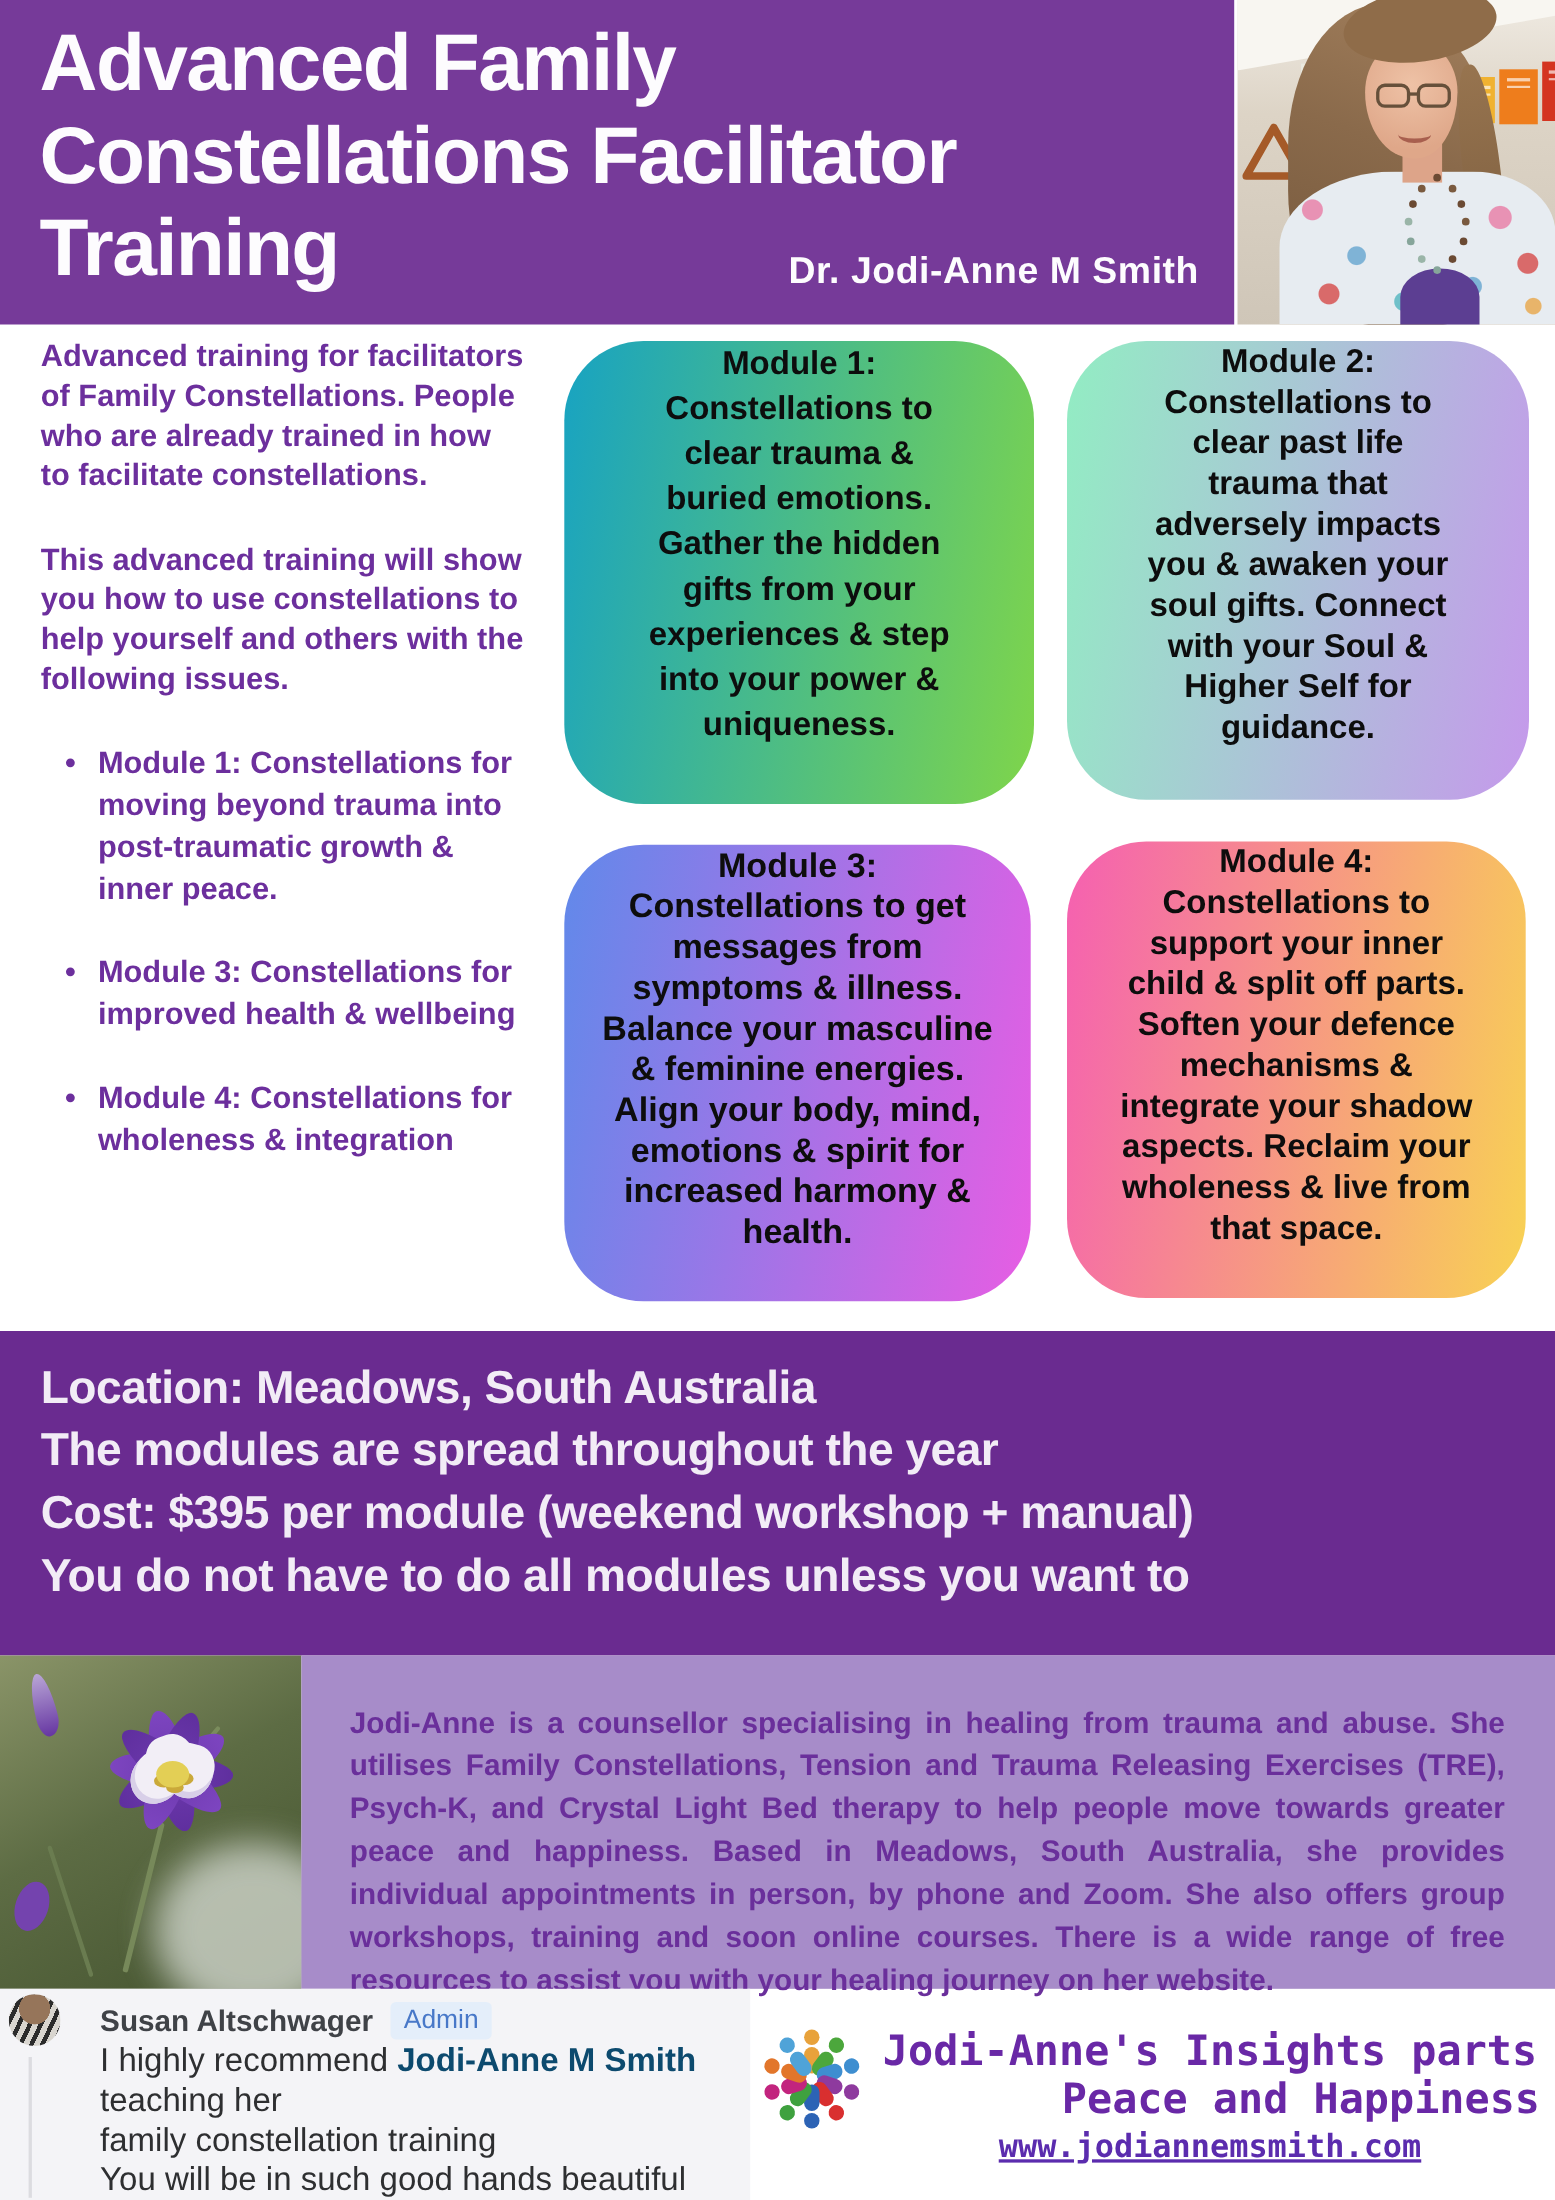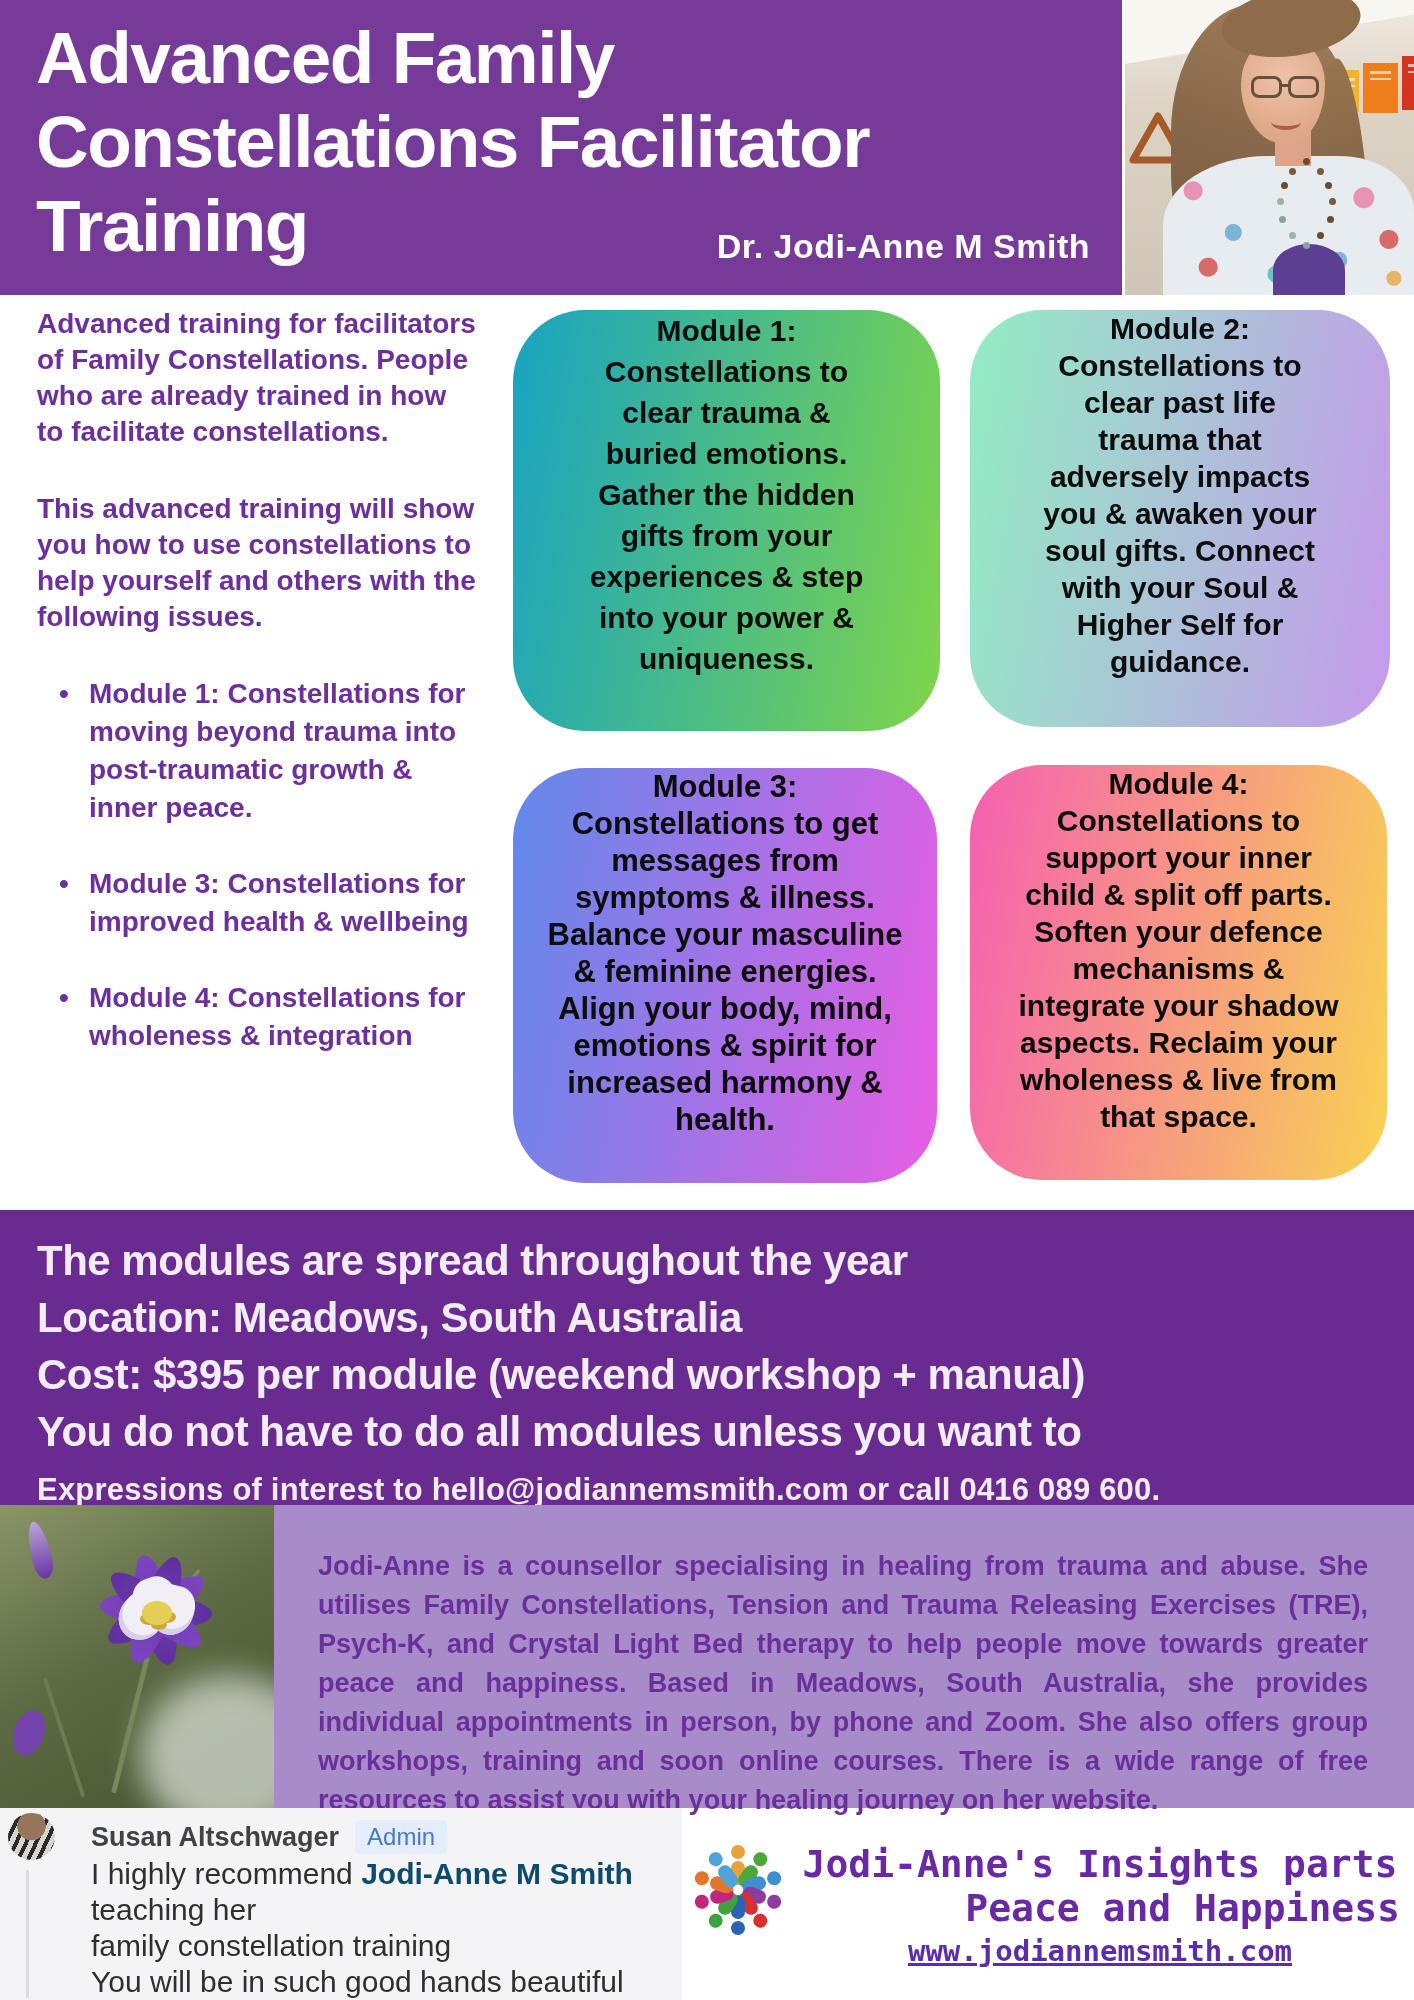--- a/index.html
+++ b/index.html
@@ -264,25 +264,24 @@
 Soften your defence
 mechanisms &amp;
 integrate your shadow
 aspects. Reclaim your
 wholeness &amp; live from
 that space.</div>
     </div>
   </div>
 
   <div class="abs banner">
+    <div class="banner-line">Location: Meadows, South Australia</div>
     <div class="banner-line">The modules are spread throughout the year</div>
-    <div class="banner-line">Location: Meadows, South Australia</div>
     <div class="banner-line">Cost: $395 per module (weekend workshop + manual)</div>
     <div class="banner-line">You do not have to do all modules unless you want to</div>
-    <div class="banner-contact">Expressions of interest to hello@jodiannemsmith.com or call 0416 089 600.</div>
   </div>
 
   <div class="abs flower">
     <div class="abs fl-blob"></div>
     <div class="abs fl-stem fl-s1"></div>
     <div class="abs fl-stem fl-s2"></div>
     <div class="abs fl-stem fl-s3"></div>
     <div class="abs fl-petal" style="transform:rotate(8deg)"></div>
     <div class="abs fl-petal" style="transform:rotate(80deg)"></div>
     <div class="abs fl-petal" style="transform:rotate(150deg)"></div>

